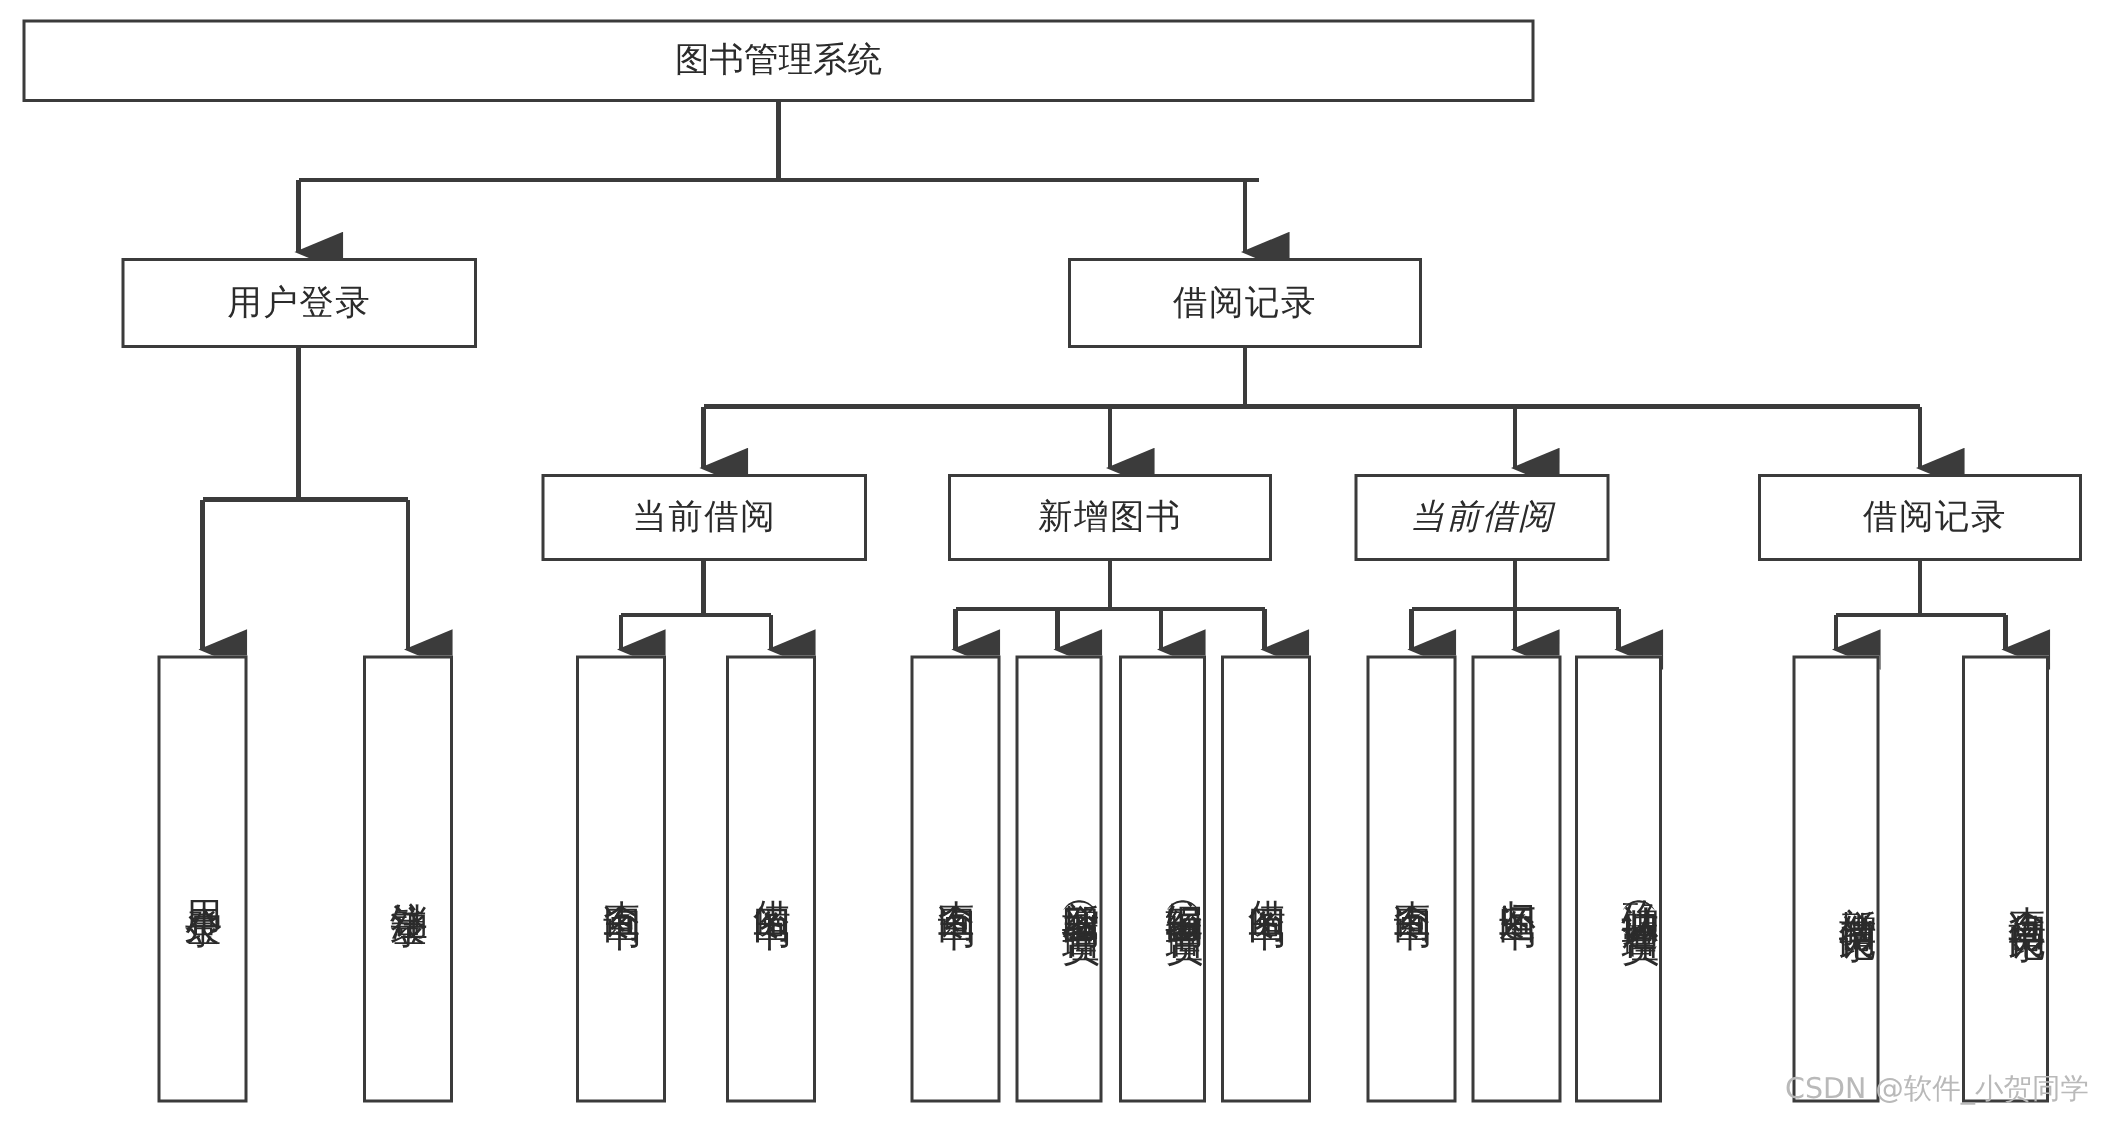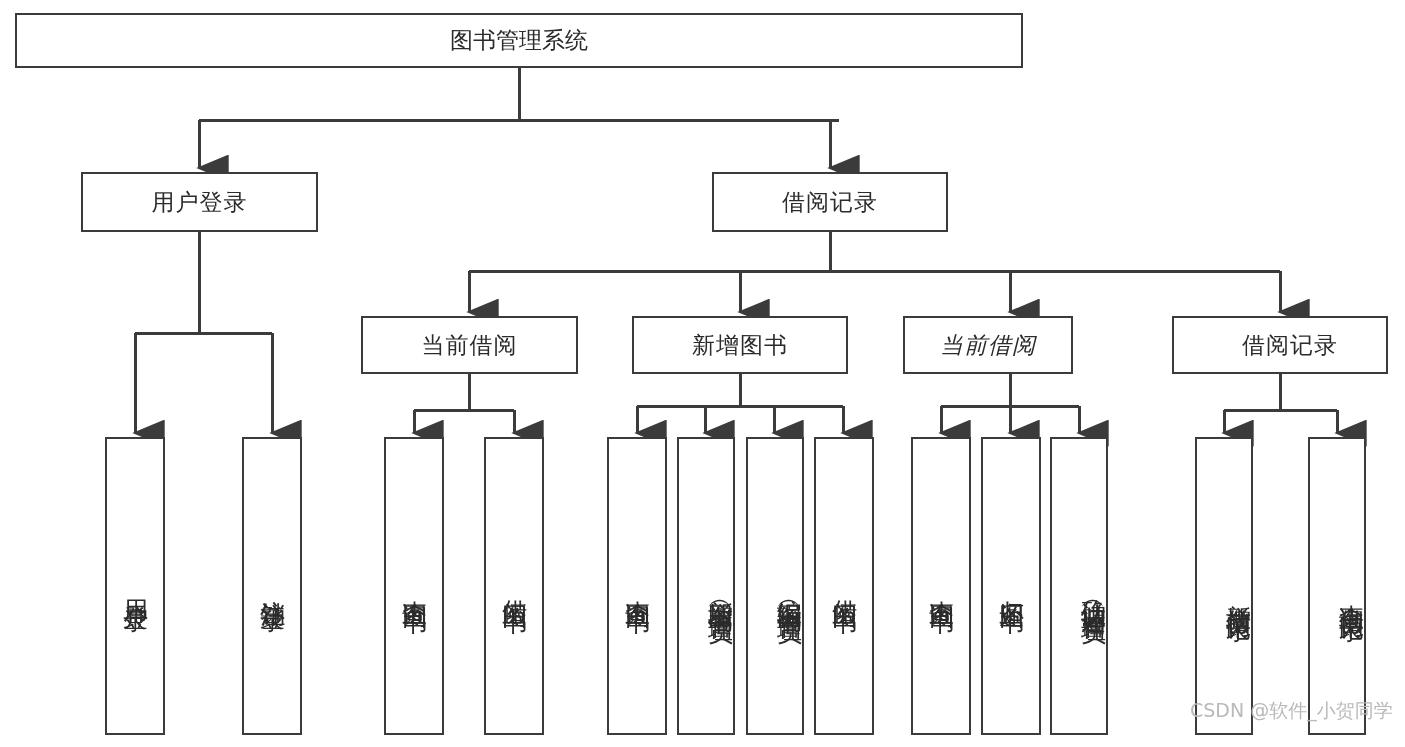--- a/index.html
+++ b/index.html
@@ -31,21 +31,21 @@
     letter-spacing:3px;
     align-items:flex-start;
     justify-content:center;
     padding-top:14px;
   }
   .node.v span{ writing-mode:vertical-rl; text-orientation:upright; display:block; }
   .node.vshort{ align-items:center; padding-top:0; }
   .watermark{
     position:absolute;
     left:1190px;
-    top:698px;
+    top:713px;
     font-size:19px;
     color:#b9b9b9;
     white-space:nowrap;
     font-family:"DejaVu Sans","Liberation Sans",sans-serif;
     pointer-events:none;
   }
 </style>
 </head>
 <body>
 

